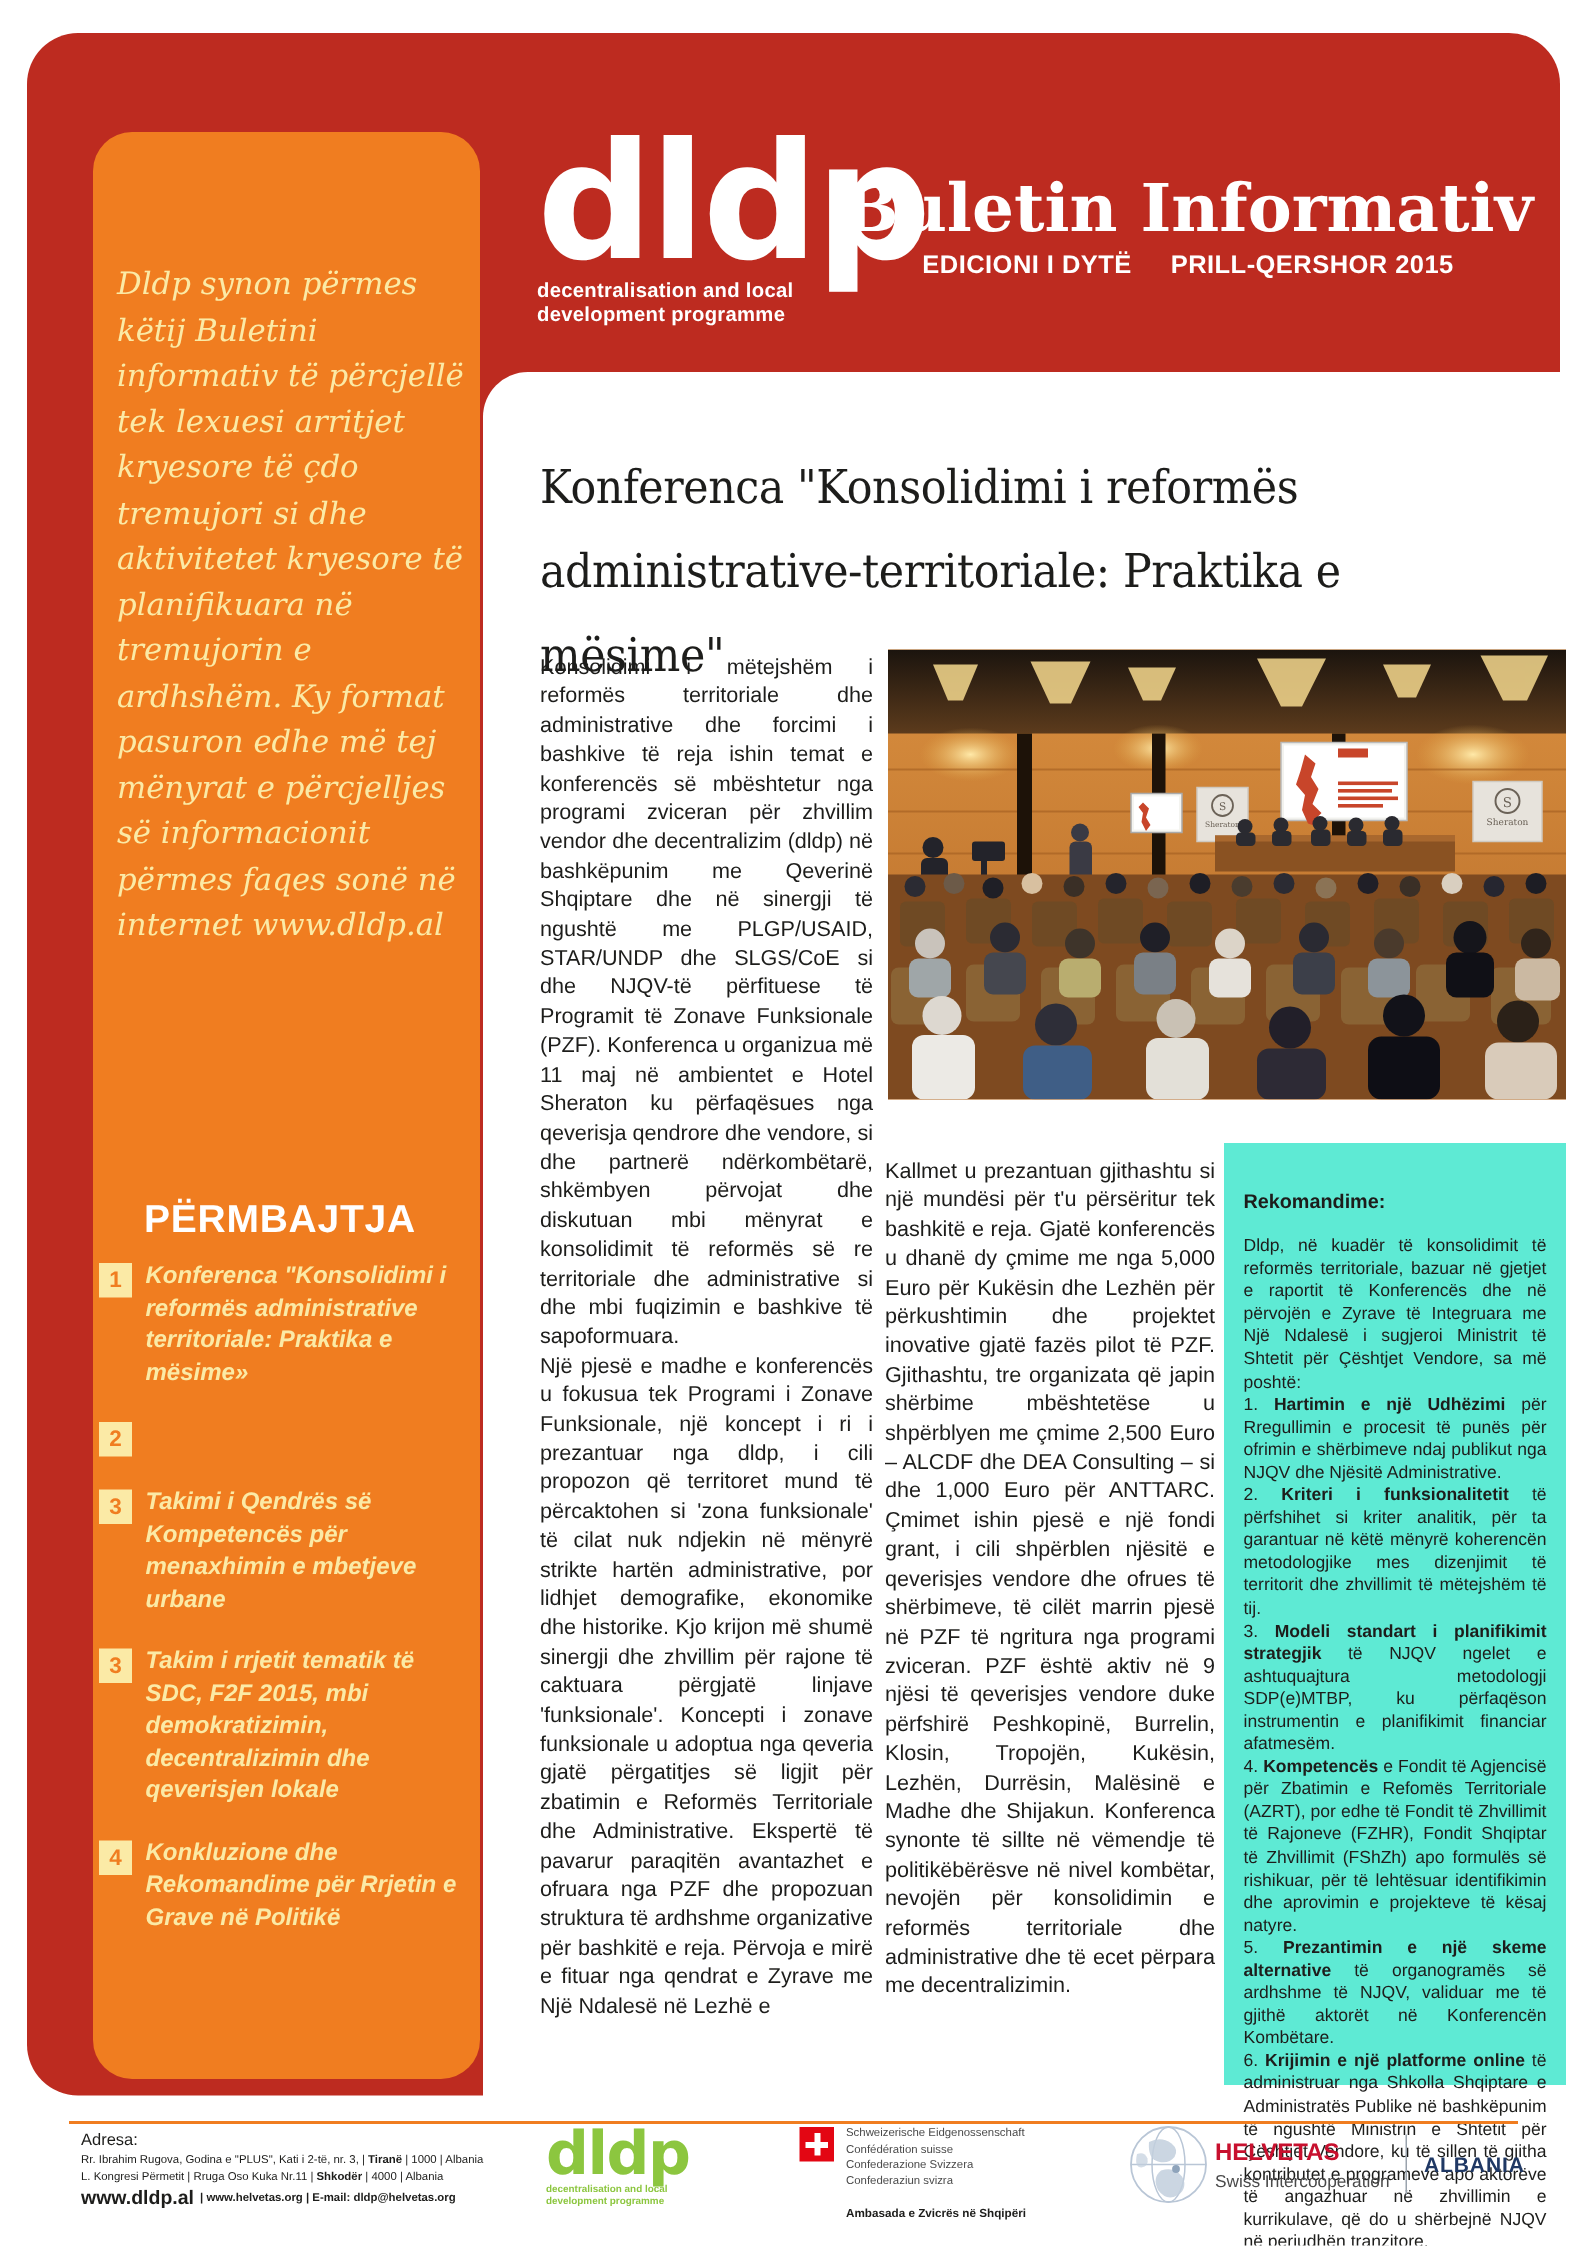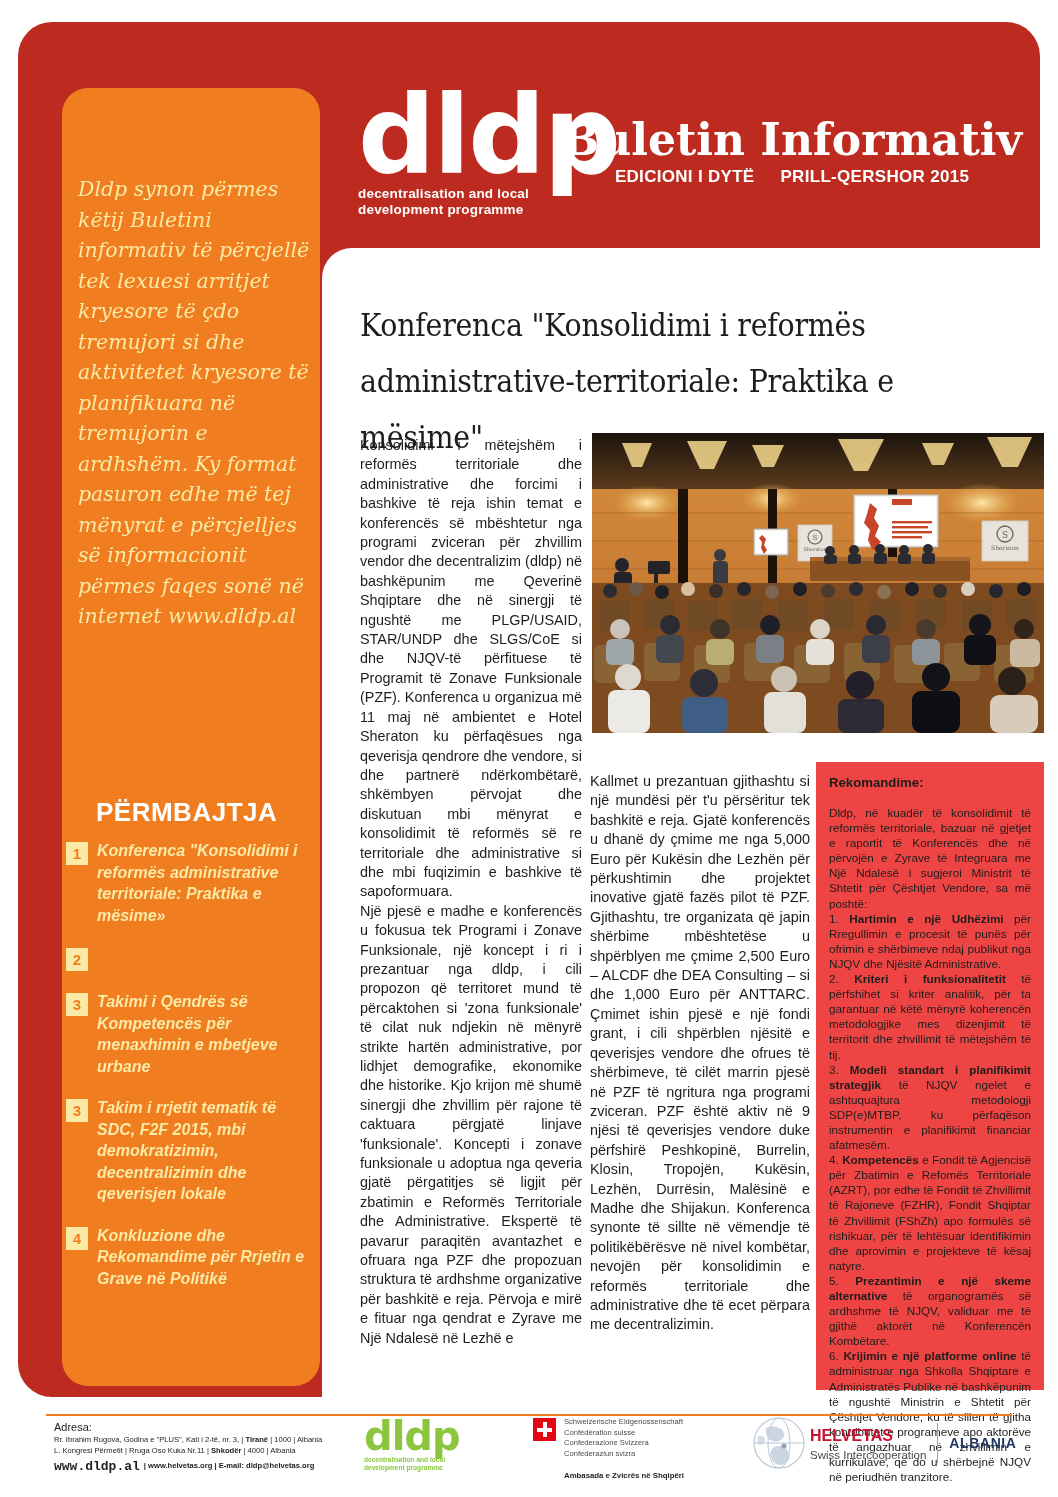--- a/index.html
+++ b/index.html
@@ -195,22 +195,22 @@
   }
   .col p { margin: 0; }
   #col1 { left: 360px; top: 436px; width: 222px; }
   #col2 { left: 590px; top: 772px; width: 220px; }
 
   
   .rec-box {
     position: absolute;
     left: 816px; top: 762px;
     width: 228px; height: 628px;
-    background: #ef4444;
-    padding: 12px 13px 10px 13px;
+    background: #5eead4;
+    padding: 30px 13px 10px 13px;
   }
   .rec-title {
     font-family: "Liberation Sans", sans-serif;
     font-weight: 700;
     font-size: 13.2px;
     line-height: 17px;
     color: #1d1d1b;
     margin-bottom: 11px;
   }
   .rec-body {
@@ -242,21 +242,21 @@
     font-size: 11px; font-weight: 400;
     line-height: 14px;
   }
   .addr-line {
     font-family: "Liberation Sans", sans-serif;
     font-size: 7.6px;
     line-height: 11.2px;
   }
   .addr-line b { font-weight: 700; }
   .addr-web {
-    font-family: Liberation Mono, monospace;
+    font-family: Liberation Sans, sans-serif;
     font-size: 13px; font-weight: 700;
     line-height: 16px;
     display: inline-block;
   }
   .addr-web-rest {
     font-family: "Liberation Sans", sans-serif;
     font-size: 7.6px; font-weight: 700;
     line-height: 11.2px;
     display: inline-block;
     vertical-align: 2px;

